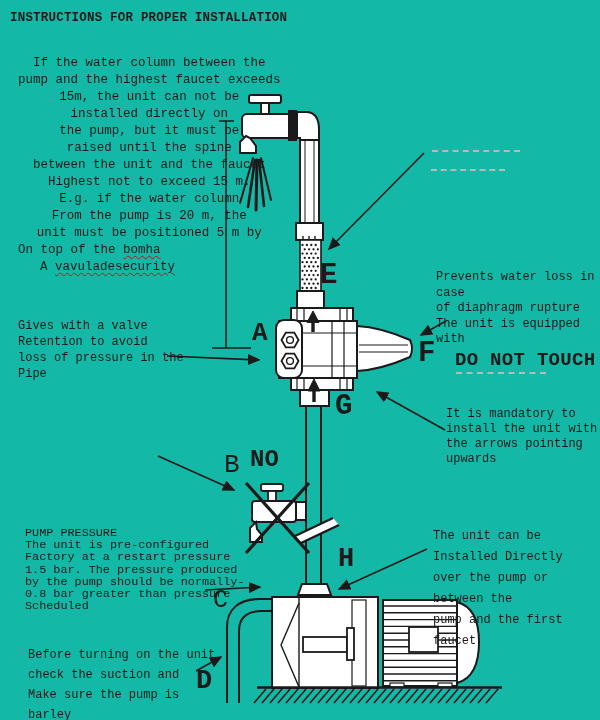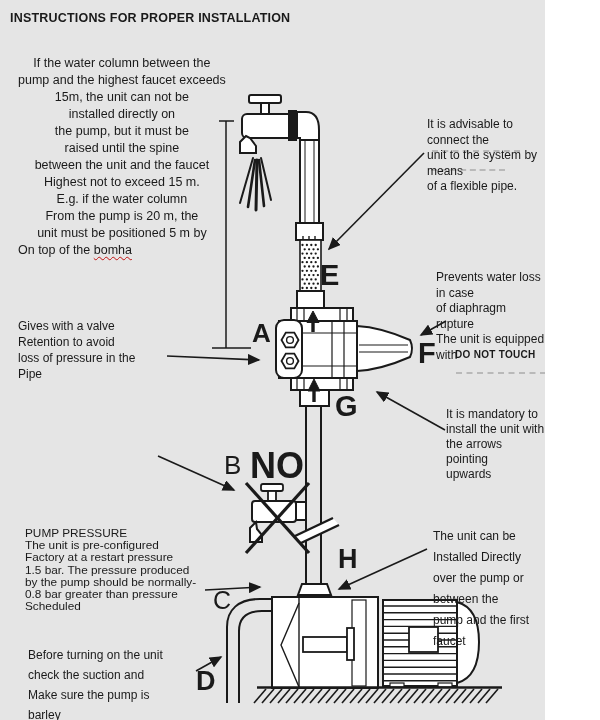--- a/index.html
+++ b/index.html
@@ -1,27 +1,27 @@
 <!DOCTYPE html>
 <html style="--ink: #1a1a1a; --spell: #c11212; --faded: #b9b9b9;"><head>
 <meta charset="utf-8">
 <style>
   html,body{margin:0;padding:0;background:#fff;}
-  .page{position:relative;width:545px;height:720px;background:#e5e5e5;overflow:hidden;
-        font-family:Liberation Sans, sans-serif;color:var(--ink,#1a1a1a);}
+  .page{position:relative;width:600px;height:720px;background:#14b8a6;overflow:hidden;
+        font-family:Liberation Mono, monospace;color:var(--ink,#1a1a1a);}
   .page svg{position:absolute;left:0;top:0;color:var(--ink,#1a1a1a);}
   .title{position:absolute;left:10px;top:11px;font-size:12.5px;font-weight:bold;letter-spacing:.2px;}
   .note{position:absolute;white-space:pre-line;font-size:12px;line-height:15.5px;}
   .intro{position:absolute;left:18px;top:55px;font-size:12.5px;line-height:17px;}
   .intro .pre{white-space:pre-line;text-align:center;}
   .squiggle{text-decoration:underline wavy var(--spell,#c11212);text-decoration-thickness:1px;text-underline-offset:2px;margin-top:24px;}
   .indent{padding-left:22px;}
   .letter{position:absolute;line-height:1;}
   .ghost{position:absolute;border-top:2px dashed var(--faded,#b9b9b9);height:0;}
-  .dnt{position:absolute;font-size:10px;font-weight:bold;letter-spacing:.3px;}
+  .dnt{position:absolute;font-size:19px;font-weight:bold;letter-spacing:.3px;}
 </style>
 </head>
 <body>
 
 <div class="page">
 
   <svg width="600" height="720" viewBox="0 0 600 720">
     <defs>
       <marker id="ah" markerWidth="8" markerHeight="7" refX="7" refY="3.5" orient="auto">
         <path d="M0,0 L8,3.5 L0,7 Z" fill="#1a1a1a"></path>
@@ -263,25 +263,23 @@
 15m, the unit can not be
 installed directly on
 the pump, but it must be
 raised until the spine
 between the unit and the faucet
 Highest not to exceed 15 m.
 E.g. if the water column
 From the pump is 20 m, the
 unit must be positioned 5 m by</div>
     <div><span>On top of the </span><span class="squiggle">bomha</span></div>
+    <div class="indent"><span>A </span><span class="squiggle">vavuladesecurity</span></div>
   </div>
 
-  <div class="note" style="left:427px;top:117px;">It is advisable to connect the
-unit to the system by means
-of a flexible pipe.</div>
   <div class="note" style="left:436px;top:270px;">Prevents water loss in case
 of diaphragm rupture
 The unit is equipped with</div>
   <div class="dnt" style="left:455px;top:349px;">DO NOT TOUCH</div>
   <div class="note" style="left:446px;top:407px;line-height:15px;">It is mandatory to
 install the unit with
 the arrows pointing
 upwards</div>
   <div class="note" style="left:18px;top:318px;line-height:16px;">Gives with a valve
 Retention to avoid
@@ -298,20 +296,20 @@
 Installed Directly
 over the pump or between the
 pump and the first faucet</div>
   <div class="note" style="left:28px;top:645px;line-height:20px;">Before turning on the unit
 check the suction and
 Make sure the pump is
 barley</div>
 
   <div class="letter" style="left:252px;top:320px;font-size:26px;font-weight:700;">A</div>
   <div class="letter" style="left:224px;top:452px;font-size:26px;font-weight:500;">B</div>
-  <div class="letter" style="left:250px;top:448px;font-size:36px;font-weight:600;">NO</div>
+  <div class="letter" style="left:250px;top:448px;font-size:24px;font-weight:600;">NO</div>
   <div class="letter" style="left:213px;top:588px;font-size:25px;font-weight:400;">C</div>
   <div class="letter" style="left:196px;top:668px;font-size:27px;font-weight:700;">D</div>
   <div class="letter" style="left:320px;top:261px;font-size:29px;font-weight:700;">E</div>
   <div class="letter" style="left:418px;top:339px;font-size:29px;font-weight:700;">F</div>
   <div class="letter" style="left:335px;top:392px;font-size:29px;font-weight:700;">G</div>
   <div class="letter" style="left:338px;top:546px;font-size:27px;font-weight:600;">H</div>
 </div>
 
 </body></html>

